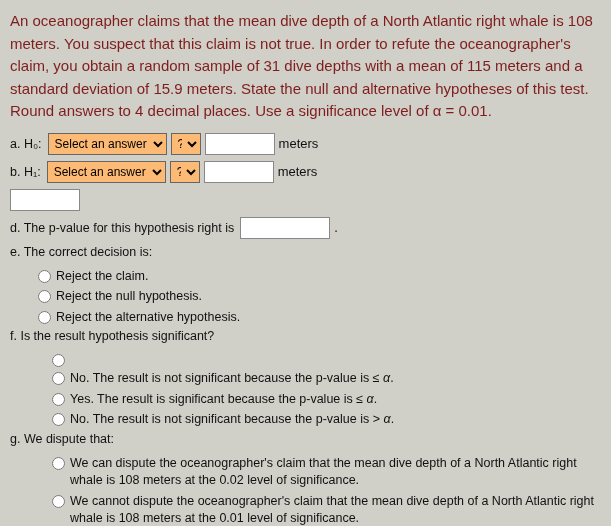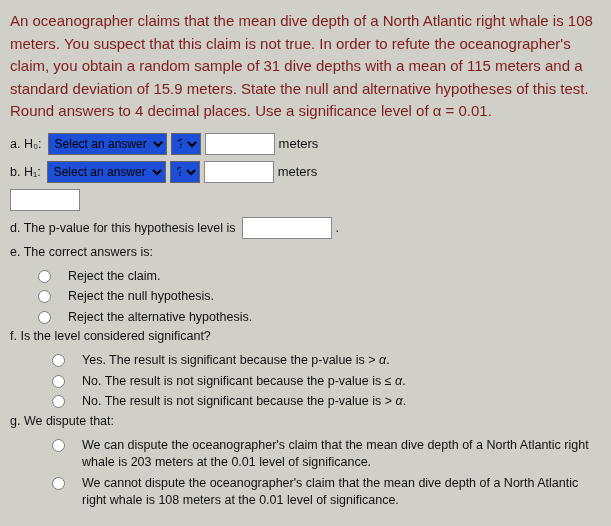--- a/index.html
+++ b/index.html
@@ -26,21 +26,21 @@
       gap: 4px;
     }
     .question-label {
       font-size: 12.5px;
       margin-right: 2px;
     }
     select {
       font-size: 12px;
       padding: 1px 2px;
       border: 1px solid #666;
-      background: #1d4ed8;
+      background: #fdba74;
       height: 22px;
     }
     .small-select {
       width: 30px;
       font-size: 12px;
     }
     .answer-box {
       width: 70px;
       height: 22px;
       border: 1px solid #888;
@@ -60,21 +60,21 @@
       font-size: 13px;
     }
     .radio-group {
       margin-left: 28px;
       margin-bottom: 3px;
     }
     .radio-item {
       display: flex;
       align-items: flex-start;
       margin-bottom: 3px;
-      gap: 17px;
+      gap: 5px;
       font-size: 12.5px;
       line-height: 1.4;
     }
     .radio-item input[type="radio"] {
       margin-top: 2px;
       flex-shrink: 0;
     }
     .section-label {
       font-size: 12.5px;
       margin-bottom: 3px;
@@ -134,66 +134,69 @@
   </select>
   <input type="text" class="answer-box" value="" style="">
   <span class="unit-label">meters</span>
 </div>
 
 <div class="question-block">
   <input type="text" class="answer-box" value="" style="">
 </div>
 
 <div class="question-block">
-  <span class="question-label">d. The p-value for this hypothesis level is</span>
+  <span class="question-label">d. The p-value for this hypothesis right is</span>
   <input type="text" class="answer-box-small" value="" style="">
   <span>.</span>
 </div>
 
 <div class="question-block">
-  <span class="section-label">e. The correct answers is:</span>
+  <span class="section-label">e. The correct decision is:</span>
 </div>
 <div class="radio-group">
   <div class="radio-item">
     <input type="radio" name="part-e" style="">
     <span>Reject the claim.</span>
   </div>
   <div class="radio-item">
     <input type="radio" name="part-e" style="">
     <span>Reject the null hypothesis.</span>
   </div>
   <div class="radio-item">
     <input type="radio" name="part-e" style="">
     <span>Reject the alternative hypothesis.</span>
   </div>
 </div>
 
 <div class="question-block">
-  <span class="section-label">f. Is the level considered significant?</span>
+  <span class="section-label">f. Is the result hypothesis significant?</span>
 </div>
 <div class="radio-group-indent">
   <div class="radio-item">
     <input type="radio" name="part-f" style="">
-    <span>Yes. The result is significant because the p-value is &gt; <span class="italic-alpha">α</span>.</span>
   </div>
   <div class="radio-item">
     <input type="radio" name="part-f" style="">
     <span>No. The result is not significant because the p-value is ≤ <span class="italic-alpha">α</span>.</span>
   </div>
   <div class="radio-item">
     <input type="radio" name="part-f" style="">
+    <span>Yes. The result is significant because the p-value is ≤ <span class="italic-alpha">α</span>.</span>
+  </div>
+  <div class="radio-item">
+    <input type="radio" name="part-f" style="">
     <span>No. The result is not significant because the p-value is &gt; <span class="italic-alpha">α</span>.</span>
   </div>
 </div>
 
 <div class="question-block">
   <span class="section-label">g. We dispute that:</span>
 </div>
 <div class="radio-group-indent">
   <div class="radio-item">
     <input type="radio" name="part-g" style="">
-    <span>We can dispute the oceanographer's claim that the mean dive depth of a North Atlantic right whale is 203 meters at the 0.01 level of significance.</span>
+    <span>We can dispute the oceanographer's claim that the mean dive depth of a North Atlantic right whale is 108 meters at the 0.02 level of significance.</span>
   </div>
   <div class="radio-item">
     <input type="radio" name="part-g" style="">
     <span>We cannot dispute the oceanographer's claim that the mean dive depth of a North Atlantic right whale is 108 meters at the 0.01 level of significance.</span>
   </div>
 </div>
 
 </body></html>

